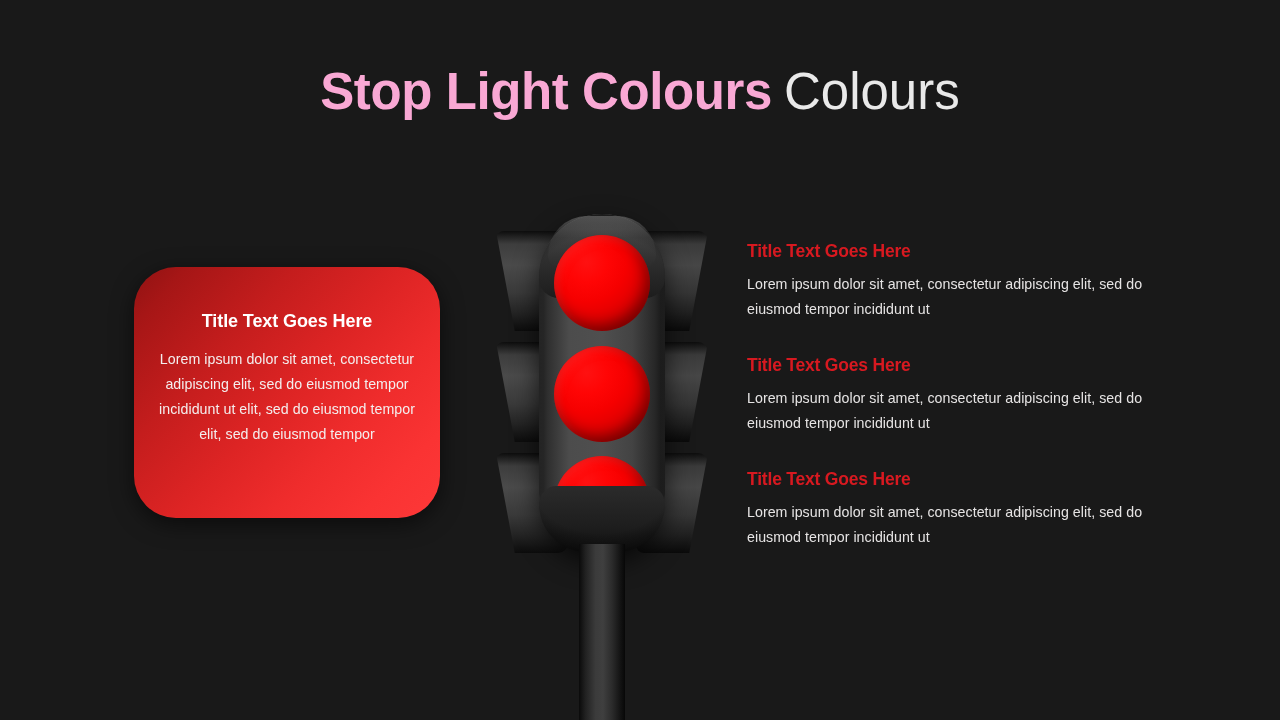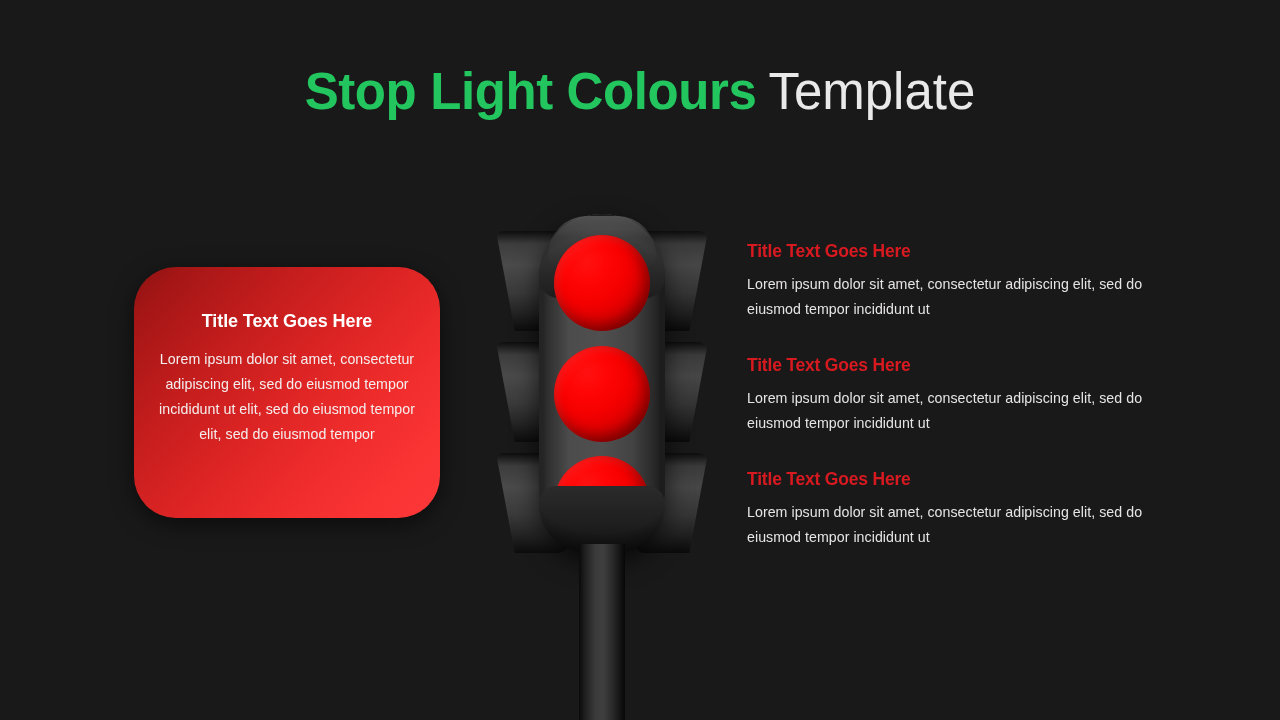--- a/index.html
+++ b/index.html
@@ -30,21 +30,21 @@
     position: absolute;
     top: 62px;
     left: 0;
     width: 1280px;
     text-align: center;
     white-space: nowrap;
   }
   .title-strong {
     font-size: 51px;
     font-weight: 700;
-    color: #22c55e;
+    color: #f9a8d4;
     letter-spacing: -0.4px;
   }
   .title-light {
     font-size: 51px;
     font-weight: 300;
     color: #e9e9e9;
     letter-spacing: 0px;
   }
 
   
@@ -259,21 +259,21 @@
     line-height: 25px;
     letter-spacing: 0.05px;
   }
 </style>
 </head>
 <body>
 
 <div class="slide">
 
   <div class="title-wrap">
-    <span class="title-strong">Stop Light Colours</span><span style="display:inline-block;width:12px"></span><span class="title-light">Template</span>
+    <span class="title-strong">Stop Light Colours</span><span style="display:inline-block;width:12px"></span><span class="title-light">Colours</span>
   </div>
 
   <div class="red-card">
     <div class="red-card-title">Title Text Goes Here</div>
     <div class="red-card-body">Lorem ipsum dolor sit amet, consectetur adipiscing  elit, sed do eiusmod tempor incididunt  ut elit, sed do eiusmod tempor elit, sed do eiusmod tempor</div>
   </div>
 
   <div class="traffic-light">
 
     <div class="visor visor-left  visor-l1">

